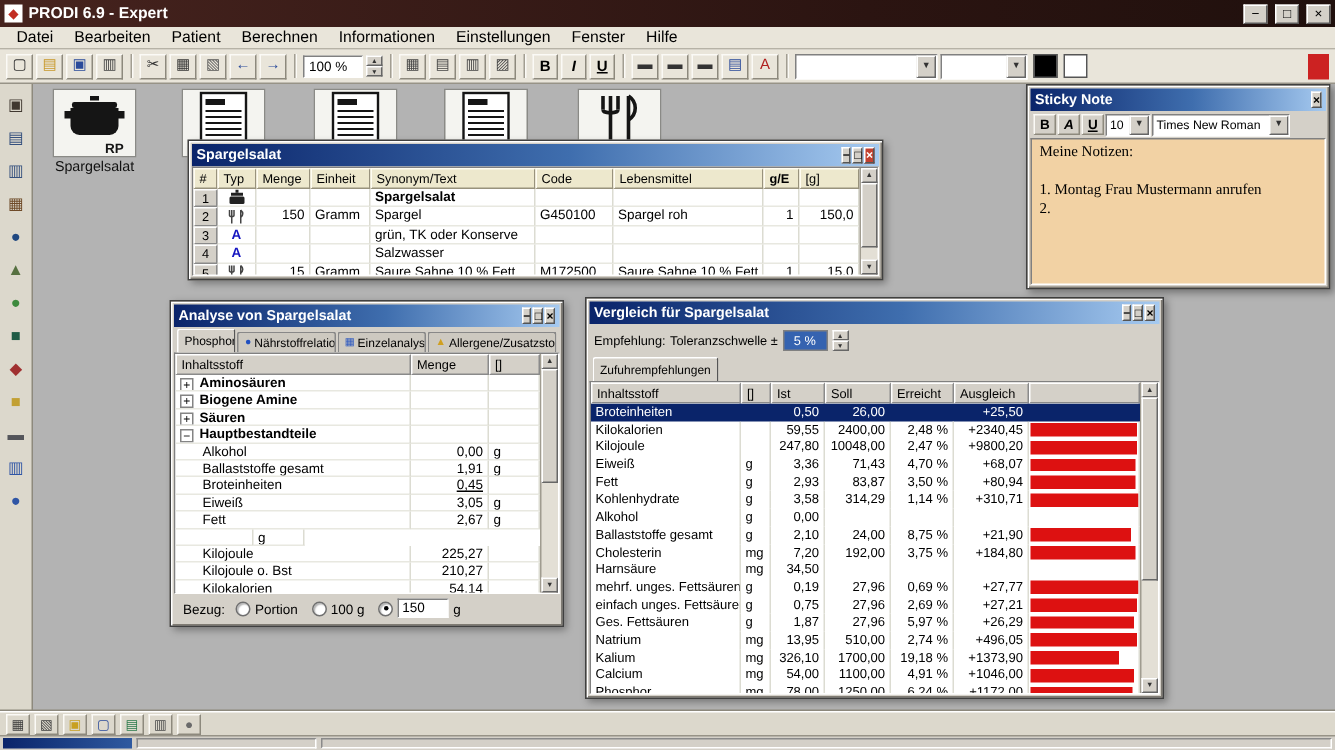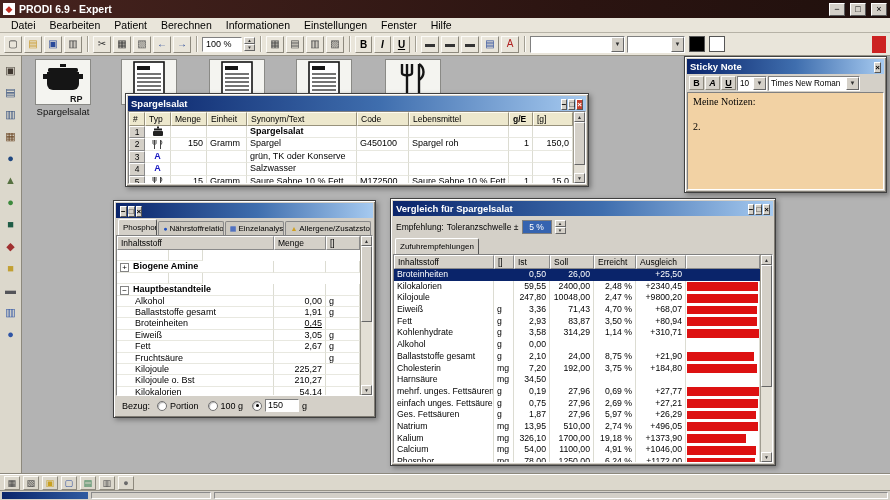--- a/index.html
+++ b/index.html
@@ -478,20 +478,21 @@
             <span class="vs-track">
               <span class="vs-thumb" style="top: 0px; height: 85%;"></span>
             </span>
             <span class="vs-btn">▼</span>
           </div>
       </div>
     </div>
 
     <div class="win" style="left:91px;top:144px;width:263px;height:218px;z-index:3">
       <div class="win-title">
+        <span class="wt">Analyse von Spargelsalat</span>
         <span id="ana-btns"><span class="wbtn">−</span><span class="wbtn">□</span><span class="wbtn">×</span></span>
       </div>
       <div class="tabs" id="ana-tabs">
           <div class="tab active">
             <span>Phosphor</span>
           </div>
           <div class="tab">
             <span class="tglyph" style="color: rgb(32, 80, 192);">●</span>
             <span>Nährstoffrelation</span>
           </div>
@@ -506,29 +507,31 @@
         </div>
       <div class="tbl ana-tbl">
         <div class="tbl-main">
           <div class="grid-head" id="ana-head">
               <span class="gh-cell flexcol">Inhaltsstoff</span>
               <span class="gh-cell" style="width: 52px;">Menge</span>
               <span class="gh-cell" style="width: 34px;">[]</span>
             </div>
           <div class="grid-body" id="ana-body">
               <div class="g-row ana-row">
+                <span class="g-cell flexcol"><span class="expander">+</span><span style="font-weight: bold;">Aminosäuren</span></span>
                 <span class="g-cell num" style="width: 52px;"></span>
                 <span class="g-cell" style="width: 34px;"></span>
               </div>
               <div class="g-row ana-row">
                 <span class="g-cell flexcol"><span class="expander">+</span><span style="font-weight: bold;">Biogene Amine</span></span>
                 <span class="g-cell num" style="width: 52px;"></span>
                 <span class="g-cell" style="width: 34px;"></span>
               </div>
               <div class="g-row ana-row">
+                <span class="g-cell flexcol"><span class="expander">+</span><span style="font-weight: bold;">Säuren</span></span>
                 <span class="g-cell num" style="width: 52px;"></span>
                 <span class="g-cell" style="width: 34px;"></span>
               </div>
               <div class="g-row ana-row">
                 <span class="g-cell flexcol"><span class="expander">−</span><span style="font-weight: bold;">Hauptbestandteile</span></span>
                 <span class="g-cell num" style="width: 52px;"></span>
                 <span class="g-cell" style="width: 34px;"></span>
               </div>
               <div class="g-row ana-row">
                 <span class="g-cell flexcol" style="padding-left: 18px;">Alkohol</span>
@@ -549,21 +552,20 @@
                 <span class="g-cell flexcol" style="padding-left: 18px;">Eiweiß</span>
                 <span class="g-cell num" style="width: 52px;">3,05</span>
                 <span class="g-cell" style="width: 34px;">g</span>
               </div>
               <div class="g-row ana-row">
                 <span class="g-cell flexcol" style="padding-left: 18px;">Fett</span>
                 <span class="g-cell num" style="width: 52px;">2,67</span>
                 <span class="g-cell" style="width: 34px;">g</span>
               </div>
               <div class="g-row ana-row">
-                <span class="g-cell flexcol" style="padding-left: 18px;">Fruchtsäure</span>
                 <span class="g-cell num" style="width: 52px;"></span>
                 <span class="g-cell" style="width: 34px;">g</span>
               </div>
               <div class="g-row ana-row">
                 <span class="g-cell flexcol" style="padding-left: 18px;">Kilojoule</span>
                 <span class="g-cell num" style="width: 52px;">225,27</span>
                 <span class="g-cell" style="width: 34px;"></span>
               </div>
               <div class="g-row ana-row">
                 <span class="g-cell flexcol" style="padding-left: 18px;">Kilojoule o. Bst</span>
@@ -843,20 +845,21 @@
           <span class="arrow">▼</span>
         </div>
         <div class="combo font-combo">
           <span class="combo-val">Times New Roman</span>
           <span class="arrow">▼</span>
         </div>
       </div>
       <div class="sticky-body" id="sticky-body">
           <div class="s-line">Meine Notizen:</div>
           <div class="s-line">&nbsp;</div>
+          <div class="s-line">1. Montag Frau Mustermann anrufen</div>
           <div class="s-line">2.</div>
         </div>
     </div>
   </div>
 
   <div class="bottom-toolbar" id="bottom-toolbar">
       <span class="bt-icon">
         <span class="glyph" style="color: rgb(61, 61, 61);">▦</span>
       </span>
       <span class="bt-icon">

